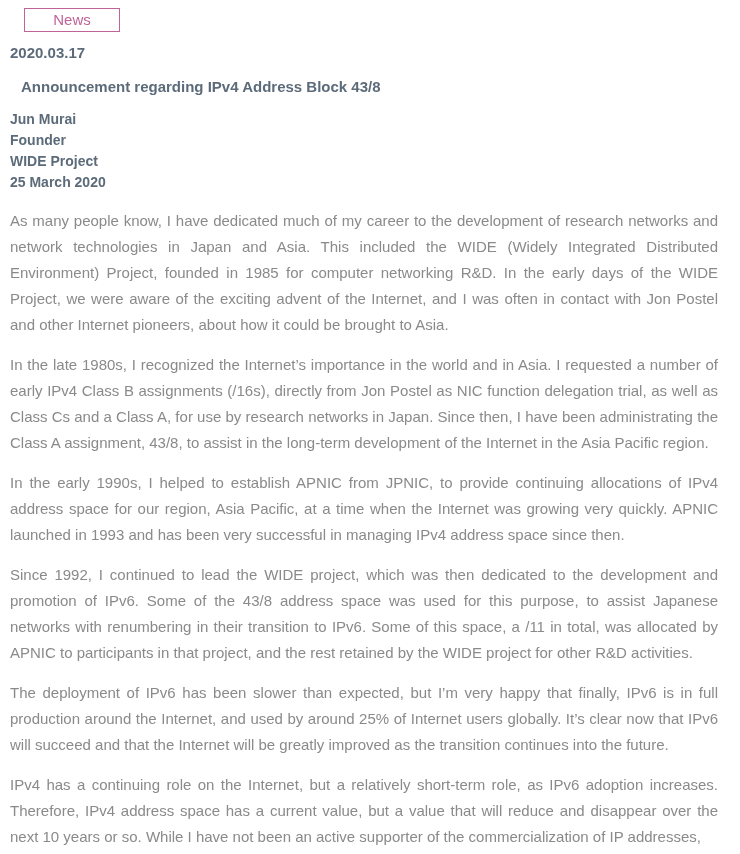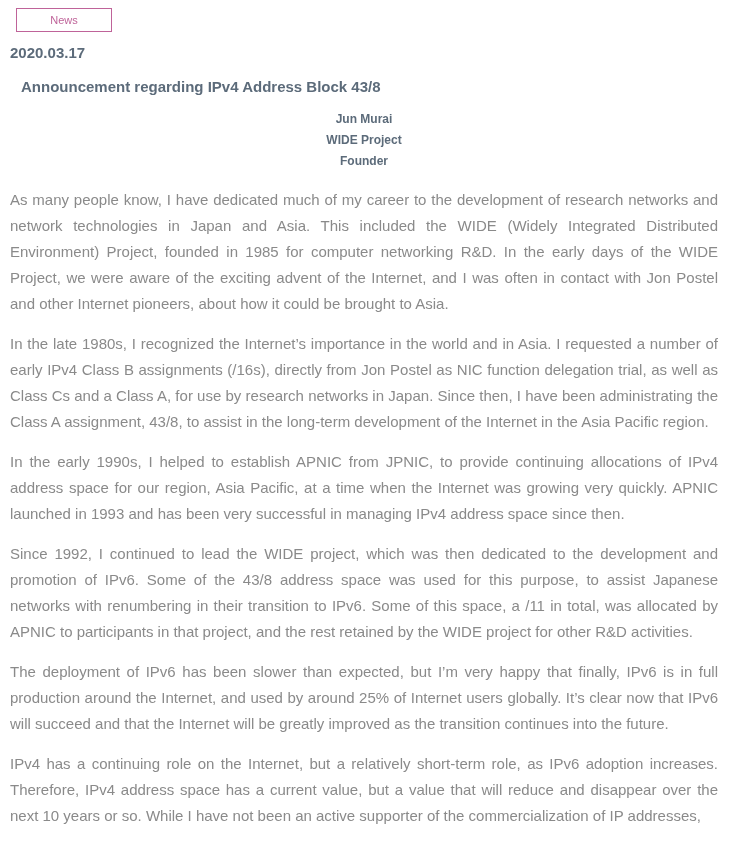--- a/index.html
+++ b/index.html
@@ -14,51 +14,51 @@
     font-family: "Liberation Sans", "DejaVu Sans", sans-serif;
   }
   .page {
     box-sizing: border-box;
     width: 740px;
     padding: 8px 22px 0 10px;
   }
   .badge {
     display: inline-block;
     box-sizing: border-box;
-    margin-left: 6px;
+    margin-left: 14px;
     width: 96px;
     height: 24px;
     line-height: 22px;
     border: 1px solid var(--accent, #bf6399);
     color: var(--accent, #bf6399);
-    font-size: 11px;
+    font-size: 15px;
     text-align: center;
     cursor: pointer;
   }
   .headline {
     margin-top: 9px;
     color: var(--heading, #5c6b7a);
     font-weight: bold;
     font-size: 15px;
   }
   .headline .date {
     line-height: 23px;
   }
   .headline .title {
     font-size: 15px;
     line-height: 23px;
     margin: 11px;
     font-weight: bold;
   }
   .byline {
     margin-top: 8px;
-    text-align: center;
+    text-align: left;
     color: var(--heading, #5c6b7a);
     font-weight: bold;
-    font-size: 12px;
+    font-size: 14px;
     line-height: 21px;
   }
   .article-body {
     margin-top: 15px;
     color: var(--body-text, #8a8a8a);
     font-size: 15px;
   }
   .article-body p {
     margin: 0 0 14px 0;
     line-height: 26px;
@@ -72,22 +72,23 @@
 
   <div class="badge">News</div>
 
   <div class="headline">
     <div class="date">2020.03.17</div>
     <h1 class="title">Announcement regarding IPv4 Address Block 43/8</h1>
   </div>
 
   <div class="byline">
     <div>Jun Murai</div>
+    <div>Founder</div>
     <div>WIDE Project</div>
-    <div>Founder</div>
+    <div>25 March 2020</div>
   </div>
 
   <div class="article-body">
     <p>As many people know, I have dedicated much of my career to the development of research networks and network technologies in Japan and Asia. This included the WIDE (Widely Integrated Distributed Environment) Project, founded in 1985 for computer networking R&amp;D. In the early days of the WIDE Project, we were aware of the exciting advent of the Internet, and I was often in contact with Jon Postel and other Internet pioneers, about how it could be brought to Asia.</p>
     <p>In the late 1980s, I recognized the Internet’s importance in the world and in Asia. I requested a number of early IPv4 Class B assignments (/16s), directly from Jon Postel as NIC function delegation trial, as well as Class Cs and a Class A, for use by research networks in Japan. Since then, I have been administrating the Class A assignment, 43/8, to assist in the long-term development of the Internet in the Asia Pacific region.</p>
     <p>In the early 1990s, I helped to establish APNIC from JPNIC, to provide continuing allocations of IPv4 address space for our region, Asia Pacific, at a time when the Internet was growing very quickly. APNIC launched in 1993 and has been very successful in managing IPv4 address space since then.</p>
     <p>Since 1992, I continued to lead the WIDE project, which was then dedicated to the development and promotion of IPv6. Some of the 43/8 address space was used for this purpose, to assist Japanese networks with renumbering in their transition to IPv6. Some of this space, a /11 in total, was allocated by APNIC to participants in that project, and the rest retained by the WIDE project for other R&amp;D activities.</p>
     <p>The deployment of IPv6 has been slower than expected, but I’m very happy that finally, IPv6 is in full production around the Internet, and used by around 25% of Internet users globally. It’s clear now that IPv6 will succeed and that the Internet will be greatly improved as the transition continues into the future.</p>
     <p>IPv4 has a continuing role on the Internet, but a relatively short-term role, as IPv6 adoption increases. Therefore, IPv4 address space has a current value, but a value that will reduce and disappear over the next 10 years or so. While I have not been an active supporter of the commercialization of IP addresses,</p>
   </div>

